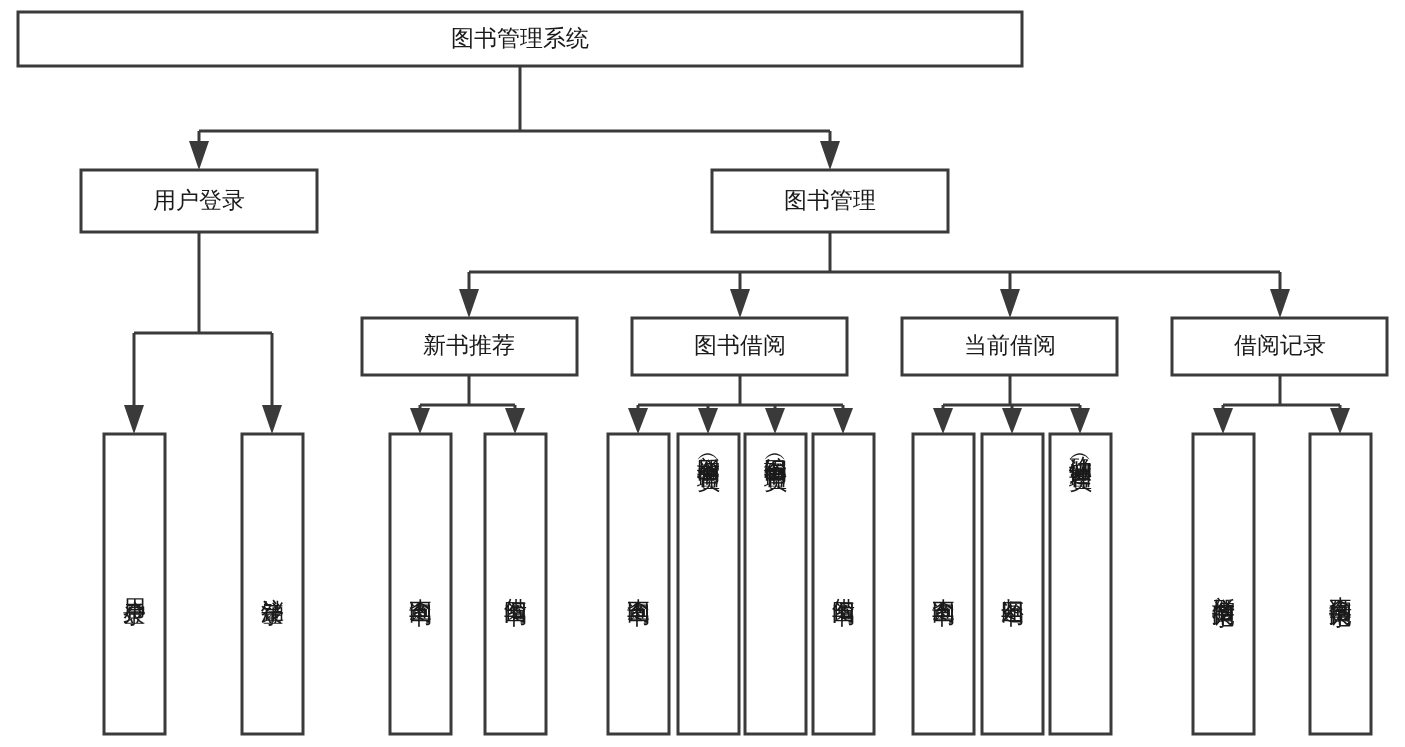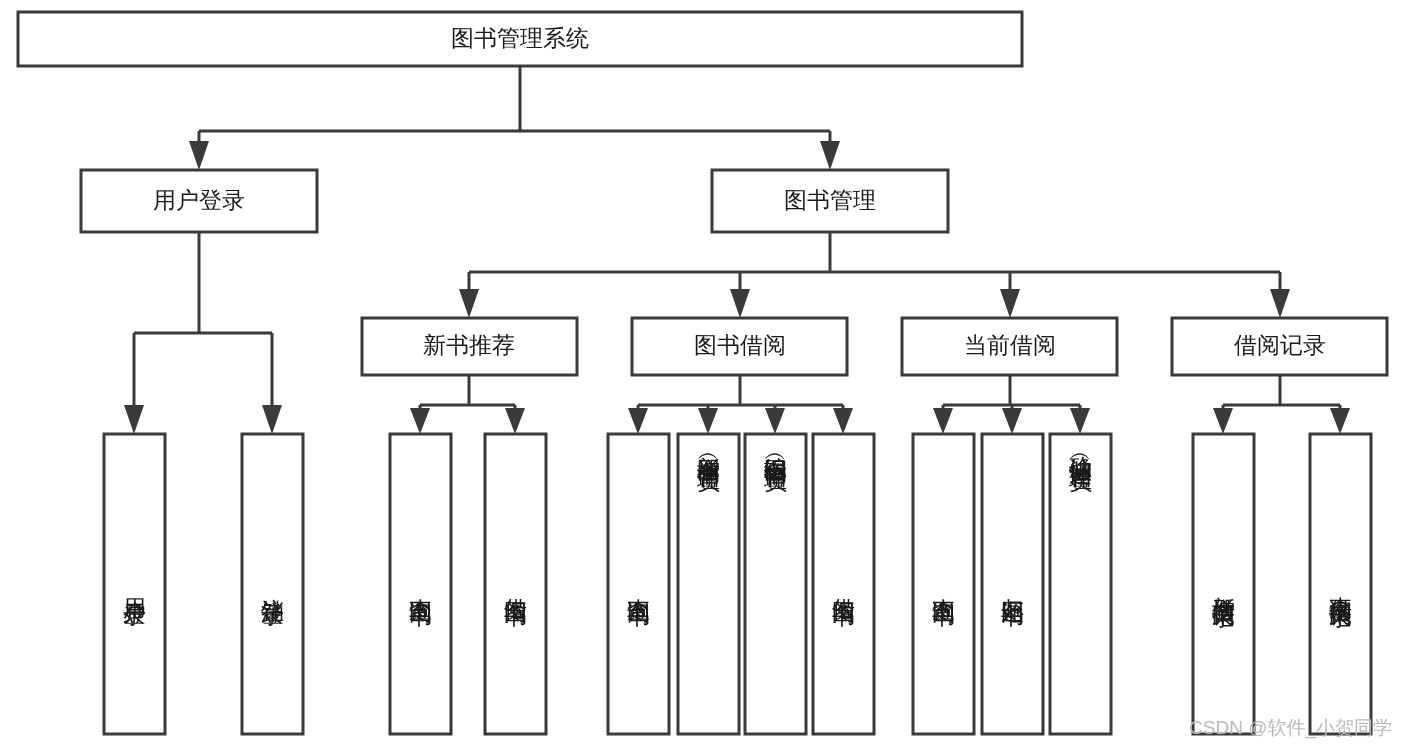--- a/index.html
+++ b/index.html
@@ -246,15 +246,14 @@
     <span class="leaf-label" style="margin-top:4px;">确认归还（管理员）</span>
   </div>
 
   <div class="leaf-label-wrap" style="left:1193px; top:434px; width:61px; height:300px;">
     <span class="leaf-label">新增借阅记录</span>
   </div>
   <div class="leaf-label-wrap" style="left:1310px; top:434px; width:61px; height:300px;">
     <span class="leaf-label">查询借阅记录</span>
   </div>
 
-  <div class="watermark">CSDN @软件_小贺同学</div>
 
 </div>
 
 </body></html>

